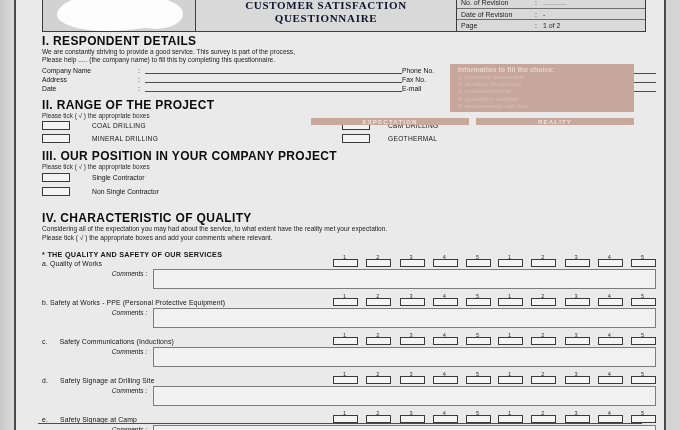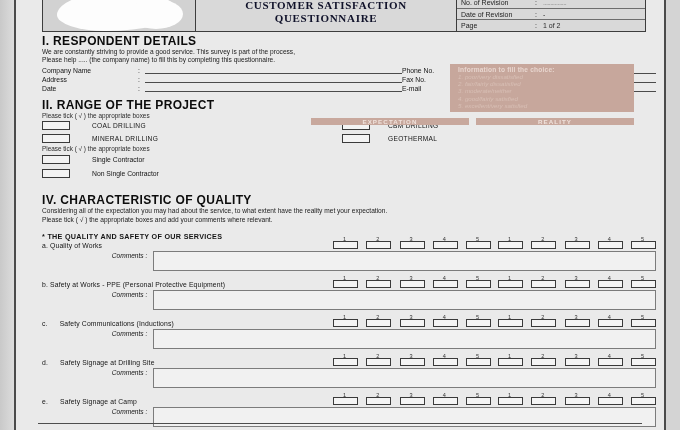--- a/index.html
+++ b/index.html
@@ -350,20 +350,21 @@
         <div class="svc-item">
           <span class="ck"></span>
           <span class="lbl">MINERAL DRILLING</span>
         </div>
         <div class="svc-item far">
           <span class="ck"></span>
           <span class="lbl">GEOTHERMAL</span>
         </div>
       </div>
 
+      <div class="sec-title" style="margin-top:4px">III. OUR POSITION IN YOUR COMPANY PROJECT</div>
       <div class="tickhint">Please tick ( √ ) the appropriate boxes</div>
       <div class="pos-row">
         <span class="ck"></span>
         <span class="lbl">Single Contractor</span>
       </div>
       <div class="pos-row">
         <span class="ck"></span>
         <span class="lbl">Non Single Contractor</span>
       </div>
 

